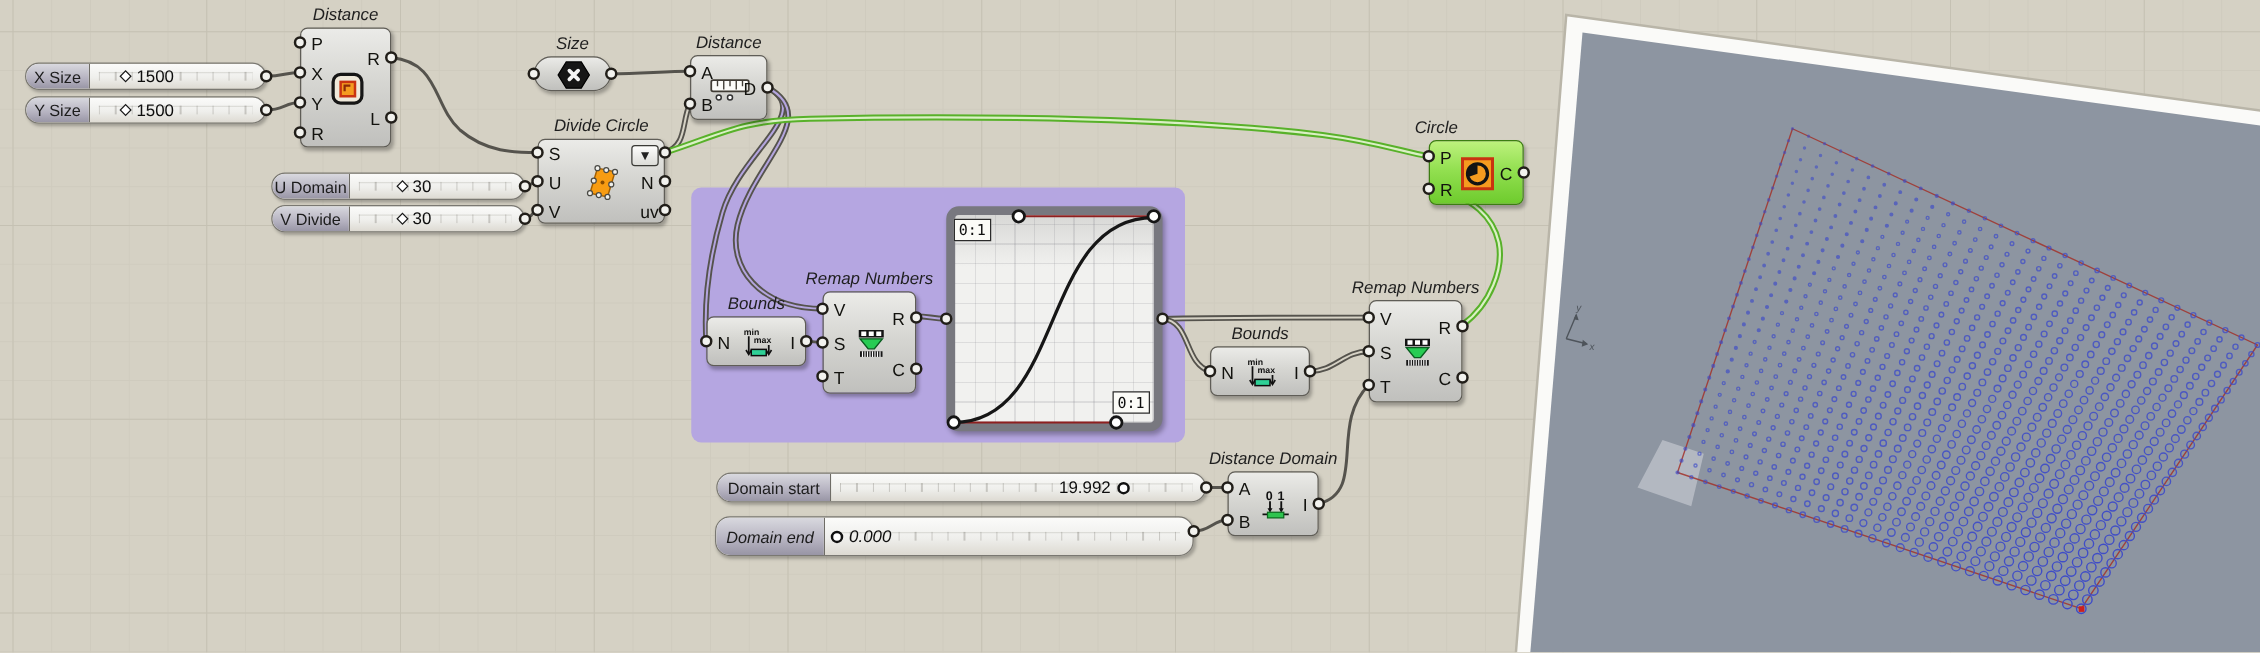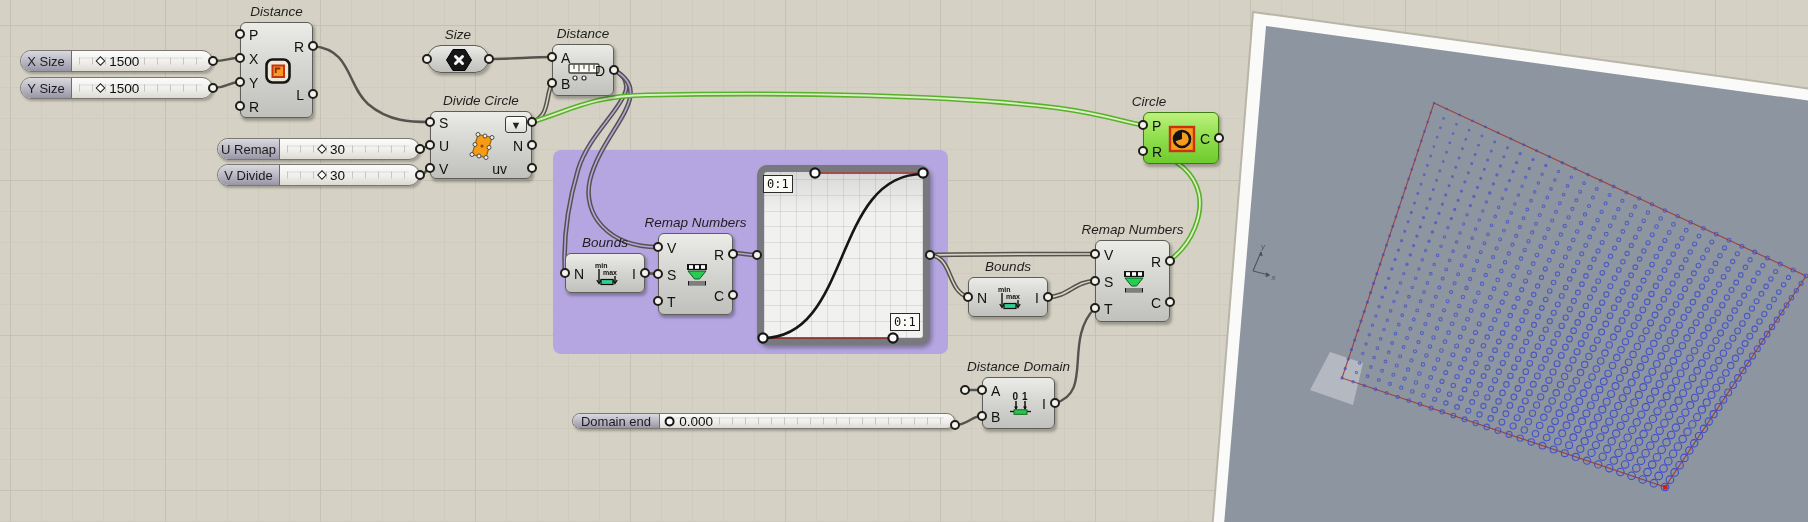--- a/index.html
+++ b/index.html
@@ -149,21 +149,21 @@
               <circle cx="12" cy="25" r="2"></circle>
               <circle cx="8" cy="13.5" r="2"></circle>
             </g>
             <circle cx="15" cy="15" r="1.6" fill="#8a4d00"></circle>
           </svg></div>
         <div class="plabel" style="left: 8px; top: 11.3333px;">S</div>
         <div class="plabel" style="left: 8px; top: 34px;">U</div>
         <div class="plabel" style="left: 8px; top: 56.6667px;">V</div>
         <div class="plabel" style="right: 8px; top: 11.3333px;">P</div>
         <div class="plabel" style="right: 8px; top: 34px;">N</div>
-        <div class="plabel" style="right: 24px; top: 56.6667px; margin-left: 26px;">uv</div>
+        <div class="plabel" style="right: 4px; top: 56.6667px; margin-left: 26px;">uv</div>
         <div class="expandbtn">▼</div>
       </div>
       <div class="title" style="left: 481px; top: 93px;">Divide Circle</div>
       <div class="port" style="left: 430px; top: 122.333px;"></div>
       <div class="port" style="left: 430px; top: 145px;"></div>
       <div class="port" style="left: 430px; top: 167.667px;"></div>
       <div class="port" style="left: 532px; top: 122.333px;"></div>
       <div class="port" style="left: 532px; top: 145px;"></div>
       <div class="port" style="left: 532px; top: 167.667px;"></div>
       <div class="comp" style="left: 565px; top: 253px; width: 80px; height: 40px;">
@@ -282,39 +282,47 @@
       <div class="slider" style="left: 20px; top: 77px; width: 193px; height: 22px; text-align: center;">
         <div class="slabel" style="width: 50px;">Y Size</div>
         <div class="sticks" style="left: 58px; right: 10px;"></div>
         <div class="svalue" style="left: 97.19px;">
           <span class="grip-diamond"></span>
           <span>1500</span>
         </div>
       </div>
       <div class="port" style="left: 213px; top: 88px;"></div>
       <div class="slider" style="left: 217px; top: 138px; width: 203px; height: 22px;">
-        <div class="slabel" style="width: 61px;">U Remap</div>
+        <div class="slabel" style="width: 61px;">U Domain</div>
         <div class="sticks" style="left: 69px; right: 10px;"></div>
         <div class="svalue" style="left: 113.54px;">
           <span class="grip-diamond"></span>
           <span>30</span>
         </div>
       </div>
       <div class="port" style="left: 420px; top: 149px;"></div>
       <div class="slider" style="left: 217px; top: 164px; width: 203px; height: 22px;">
         <div class="slabel" style="width: 61px;">V Divide</div>
         <div class="sticks" style="left: 69px; right: 10px;"></div>
         <div class="svalue" style="left: 113.54px;">
           <span class="grip-diamond"></span>
           <span>30</span>
         </div>
       </div>
       <div class="port" style="left: 420px; top: 175px;"></div>
+      <div class="slider" style="left: 573px; top: 378px; width: 392px; height: 24px;">
+        <div class="slabel" style="width: 90px;">Domain start</div>
+        <div class="sticks" style="left: 98px; right: 10px;"></div>
+        <div class="svalue" style="left: 301.4px;">
+          <span>19.992</span>
+          <span class="grip-ring"></span>
+        </div>
+      </div>
       <div class="port" style="left: 965px; top: 390px;"></div>
-      <div class="slider" style="left: 572px; top: 413px; width: 383px; height: 16px;">
+      <div class="slider" style="left: 572px; top: 413px; width: 383px; height: 32px; font-style: italic;">
         <div class="slabel" style="width: 86px;">Domain end</div>
         <div class="sticks" style="left: 94px; right: 10px;"></div>
         <div class="svalue" style="left: 115.7px;">
           <span class="grip-ring"></span>
           <span>0.000</span>
         </div>
       </div>
       <div class="port" style="left: 955px; top: 425px;"></div>
       <div class="gm" style="left: 757px; top: 165px; width: 173px; height: 180px;">
         <svg width="173" height="180">

